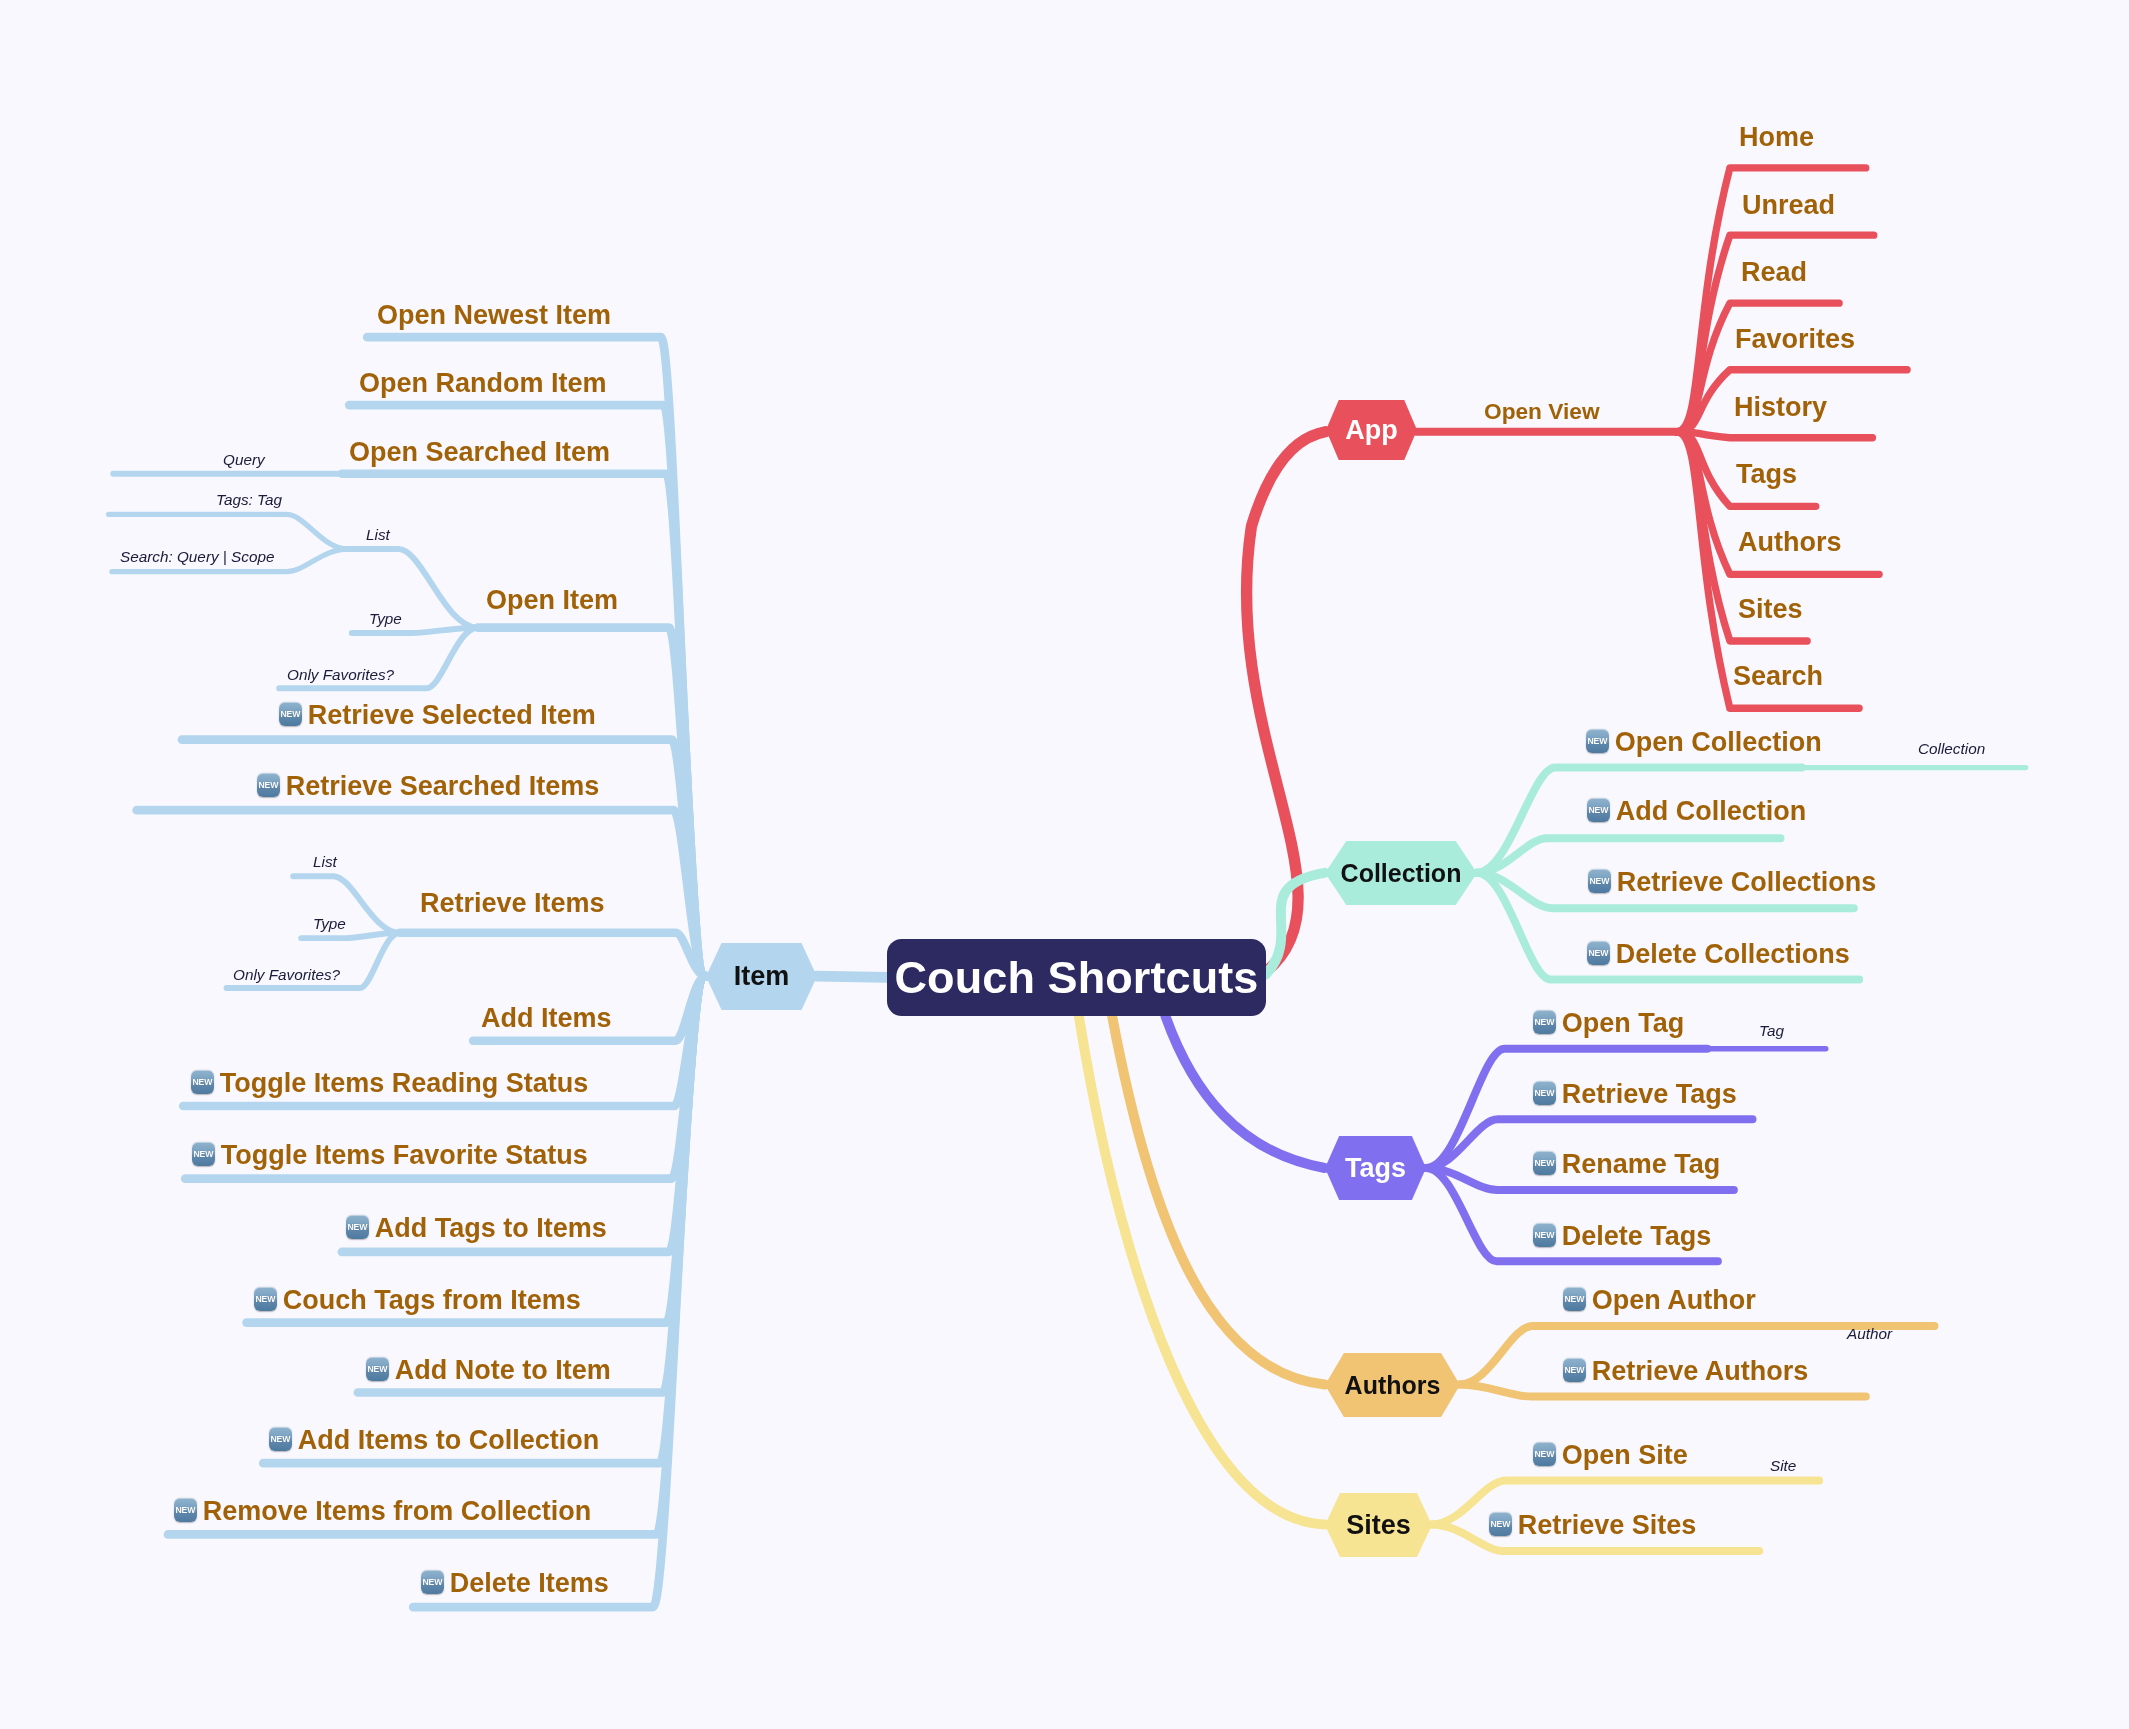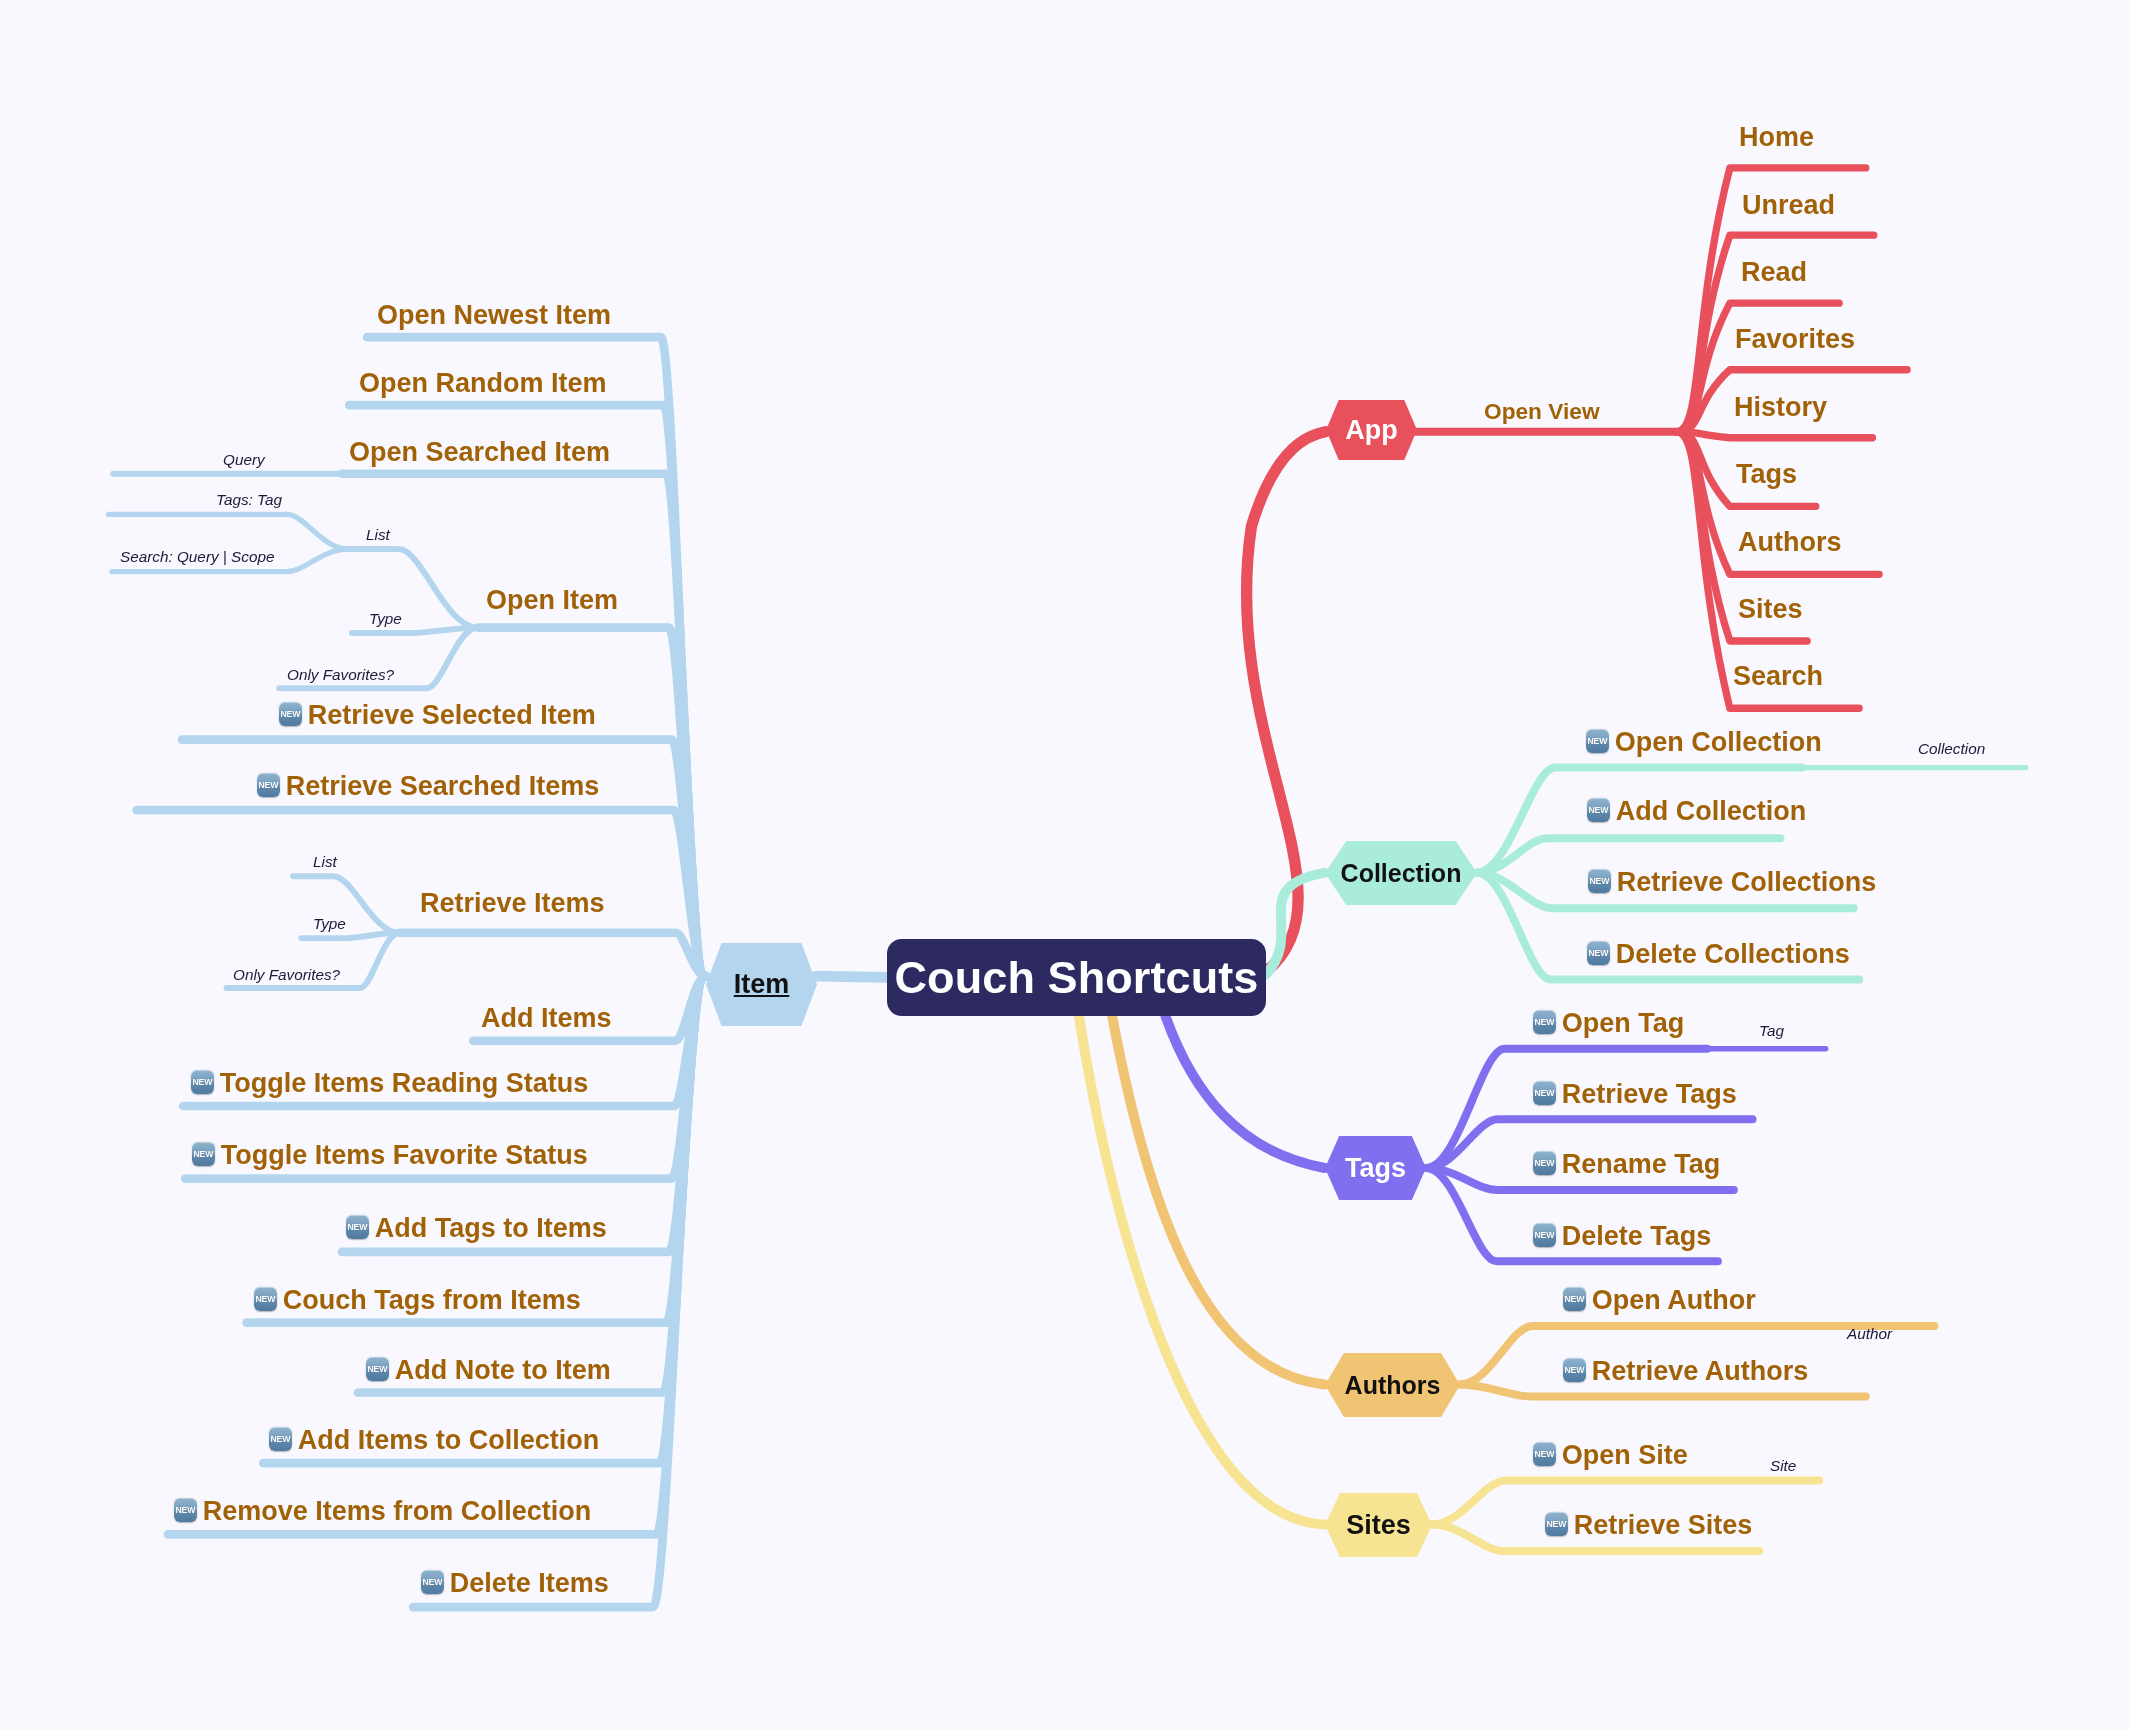--- a/index.html
+++ b/index.html
@@ -122,21 +122,21 @@
       <path d="M 2760 1990 L 2903 1990" fill="none" stroke="#f0c473" stroke-width="8" stroke-linecap="round" stroke-linejoin="round"></path>
       <path d="M 1619 1525 C 1680 1900, 1800 2280, 1988 2288" fill="none" stroke="#f7e492" stroke-width="15" stroke-linecap="round" stroke-linejoin="round"></path>
       <path d="M 2148 2288 C 2195.04 2288, 2226.4 2222, 2260 2222 L 2730 2222" fill="none" stroke="#f7e492" stroke-width="12" stroke-linecap="round" stroke-linejoin="round"></path>
       <path d="M 2148 2288 C 2194.2 2288, 2225 2328, 2258 2328 L 2640 2328" fill="none" stroke="#f7e492" stroke-width="12" stroke-linecap="round" stroke-linejoin="round"></path>
       <path d="M 2540 2222 L 2730 2222" fill="none" stroke="#f7e492" stroke-width="8" stroke-linecap="round" stroke-linejoin="round"></path>
     </svg>
   <div id="labels">
       <div id="root-node" class="node" style="left: 887px; top: 939px; width: 379px; height: 77px;">
         <span>Couch Shortcuts</span>
       </div>
-      <div class="node hexnode" style="left: 706px; top: 943px; width: 111px; height: 83px; background: rgb(179, 214, 238); color: rgb(17, 17, 17); font-size: 27px; text-decoration: underline;">
+      <div class="node hexnode" style="left: 706px; top: 943px; width: 111px; height: 67px; background: rgb(179, 214, 238); color: rgb(17, 17, 17); font-size: 27px;">
         <span>Item</span>
       </div>
       <div class="lbl l1" style="top: 301px; left: 377px;"><span class="txt">Open Newest Item</span></div>
       <div class="lbl l1" style="top: 369px; left: 359px;"><span class="txt">Open Random Item</span></div>
       <div class="lbl l1" style="top: 438px; left: 349px;"><span class="txt">Open Searched Item</span></div>
       <div class="lbl l1" style="top: 586px; left: 486px;"><span class="txt">Open Item</span></div>
       <div class="lbl l1" style="top: 701px; left: 279px;"><span class="newbadge"></span><span class="txt">Retrieve Selected Item</span></div>
       <div class="lbl l1" style="top: 772px; left: 257px;"><span class="newbadge"></span><span class="txt">Retrieve Searched Items</span></div>
       <div class="lbl l1" style="top: 889px; left: 420px;"><span class="txt">Retrieve Items</span></div>
       <div class="lbl l1" style="top: 1004px; left: 481px;"><span class="txt">Add Items</span></div>
@@ -189,17 +189,17 @@
       <div class="node hexnode" style="left: 1325px; top: 1353px; width: 135px; height: 64px; background: rgb(240, 196, 115); color: rgb(17, 17, 17); font-size: 25px;">
         <span>Authors</span>
       </div>
       <div class="lbl l1" style="top: 1286px; left: 1563px;"><span class="newbadge"></span><span class="txt">Open Author</span></div>
       <div class="lbl l1" style="top: 1357px; left: 1563px;"><span class="newbadge"></span><span class="txt">Retrieve Authors</span></div>
       <div class="lbl sub" style="top: 1325px; left: 1847px;"><span class="txt">Author</span></div>
       <div class="node hexnode" style="left: 1325px; top: 1493px; width: 107px; height: 64px; background: rgb(247, 228, 146); color: rgb(17, 17, 17); font-size: 27px;">
         <span>Sites</span>
       </div>
       <div class="lbl l1" style="top: 1441px; left: 1533px;"><span class="newbadge"></span><span class="txt">Open Site</span></div>
-      <div class="lbl l1" style="top: 1511px; left: 1533px; padding-left: 12px;"><span class="newbadge"></span><span class="txt">Retrieve Sites</span></div>
+      <div class="lbl l1" style="top: 1511px; left: 1477px; padding-left: 12px;"><span class="newbadge"></span><span class="txt">Retrieve Sites</span></div>
       <div class="lbl sub" style="top: 1457px; left: 1770px;"><span class="txt">Site</span></div>
     </div>
 </div>
 
 
 </body></html>

